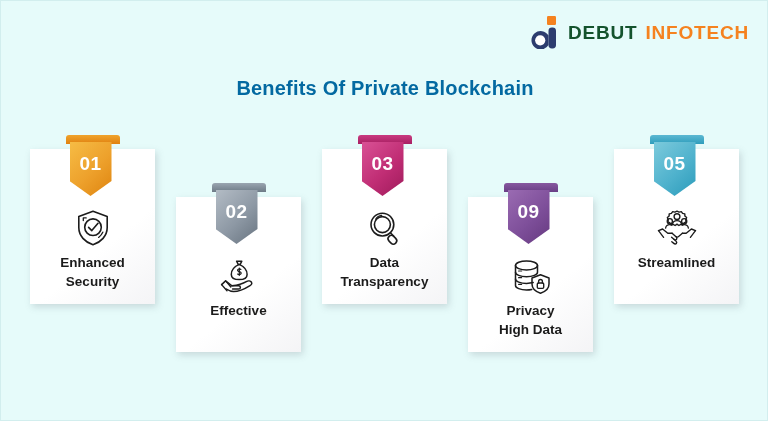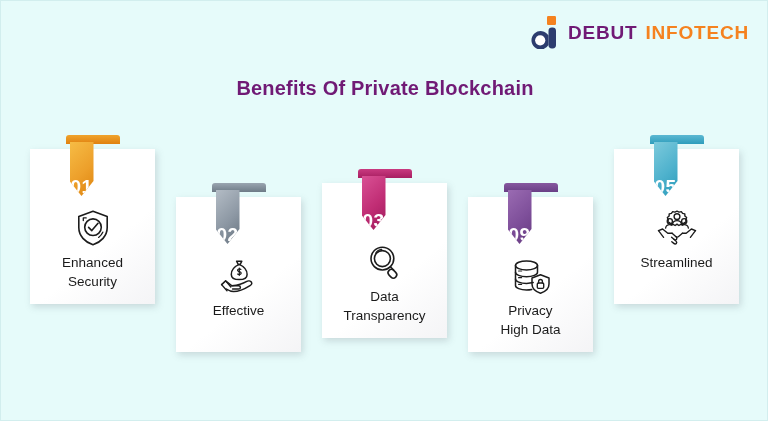--- a/index.html
+++ b/index.html
@@ -37,33 +37,33 @@
     position: relative;
     flex: 0 0 auto;
   }
   .logo-wordmark {
     font-size: 19px;
     font-weight: bold;
     letter-spacing: 0.8px;
     line-height: 1;
     white-space: nowrap;
   }
-  .logo-debut { color: #701a75; }
+  .logo-debut { color: #14532d; }
   .logo-infotech { color: #f5821f; margin-left: 8px; }
 
   
   #title {
     position: absolute;
     top: 76px;
     left: 0;
     width: 768px;
     text-align: center;
     font-size: 20px;
     font-weight: bold;
-    color: #701a75;
+    color: #0369a1;
     letter-spacing: 0.2px;
   }
 
   
   .card {
     position: absolute;
     width: 125px;
     height: 155px;
     background: linear-gradient(140deg, #ffffff 0%, #ffffff 62%, #f4f4f6 100%);
     box-shadow: 2px 3px 7px rgba(90, 100, 115, 0.22);
@@ -88,25 +88,25 @@
     top: 0;
     left: -4px;
     width: 54px;
     height: 9px;
     border-radius: 3px 3px 0 0;
   }
   .ribbon-body {
     position: absolute;
     top: 7px;
     left: 0;
-    width: 24px;
+    width: 42px;
     height: 54px;
     clip-path: polygon(0 0, 100% 0, 100% 72%, 50% 100%, 0 72%);
     display: flex;
-    align-items: flex-end;
+    align-items: flex-start;
     justify-content: center;
   }
   .ribbon-num {
     color: #ffffff;
     font-size: 19px;
     font-weight: bold;
     line-height: 1;
     padding-top: 12px;
     letter-spacing: 0.5px;
   }
@@ -126,21 +126,21 @@
   .card-icon svg { display: block; }
 
   
   .card-label {
     position: absolute;
     left: 6px;
     right: 6px;
     top: 104px;
     text-align: center;
     font-size: 13.5px;
-    font-weight: normal;
+    font-weight: bold;
     color: #1b1b1b;
     line-height: 1.42;
   }
 </style>
 </head>
 <body>
 
 <div id="canvas">
 
   <div id="logo">
@@ -202,21 +202,21 @@
           <path d="M2.6 26.6 L8 32.8" stroke-width="1.4"></path>
           <path d="M6.6 22.9 L11.8 29" stroke-width="1.2"></path>
         </svg>
       </div>
       <div class="card-label">
         <div>Effective</div>
       </div>
     </div>
   </div>
 
-  <div class="card" style="left:321px; top:148px;margin-top:34px;">
+  <div class="card" style="left:321px; top:148px;">
     <div class="card-inner">
       <div class="ribbon">
         <div class="ribbon-top" style="background:linear-gradient(180deg,#c93a80,#a81f62)"></div>
         <div class="ribbon-body" style="background:linear-gradient(135deg,#d95195 0%,#c02d74 55%,#9e1a5b 100%)">
           <span class="ribbon-num">03</span>
         </div>
       </div>
       <div class="card-icon">
         <svg width="38" height="38" viewBox="0 0 38 38" fill="none" stroke="#1c1c1c" stroke-width="1.6" stroke-linecap="round" stroke-linejoin="round">
           <circle cx="16.4" cy="15.6" r="11.4"></circle>

